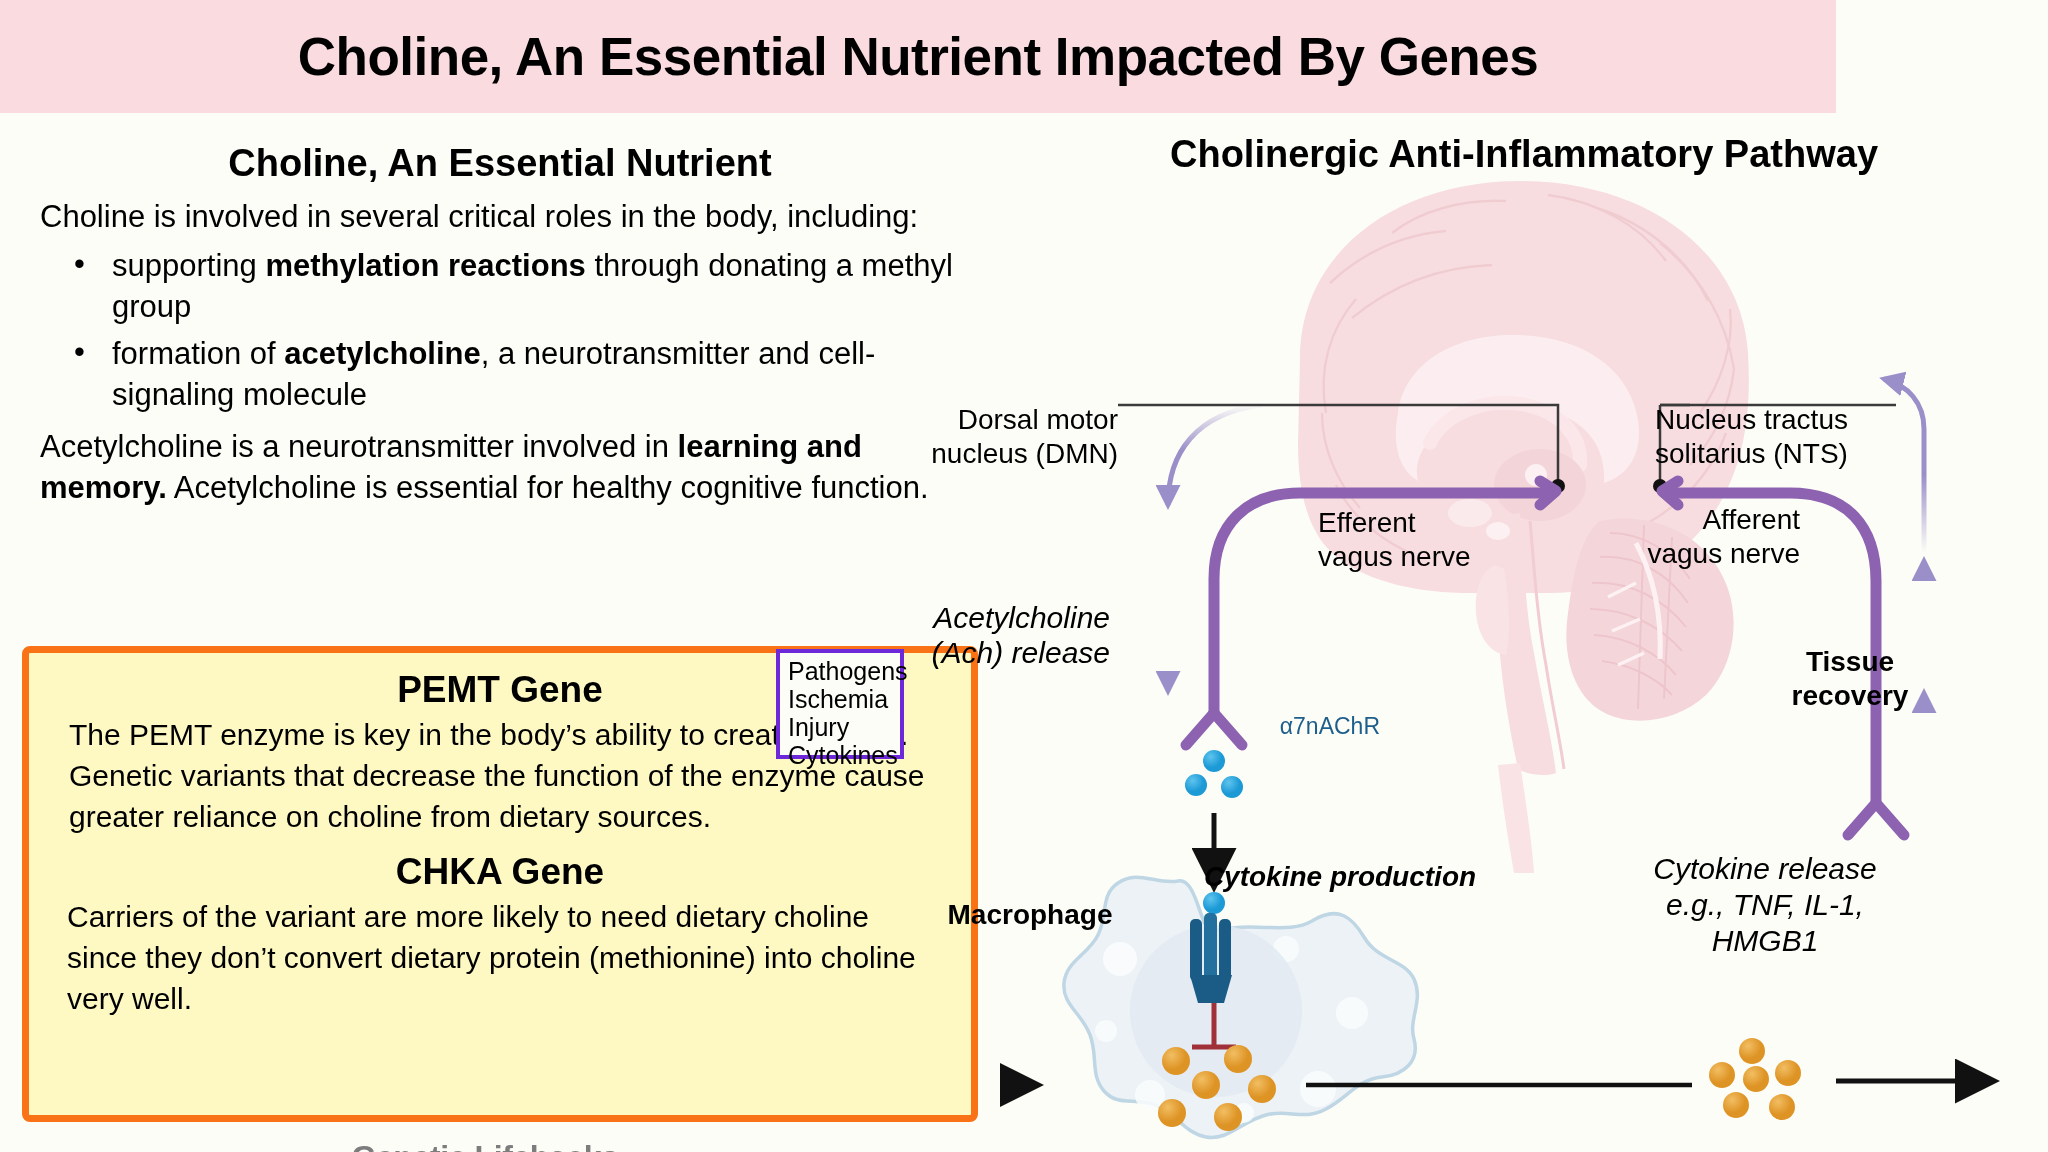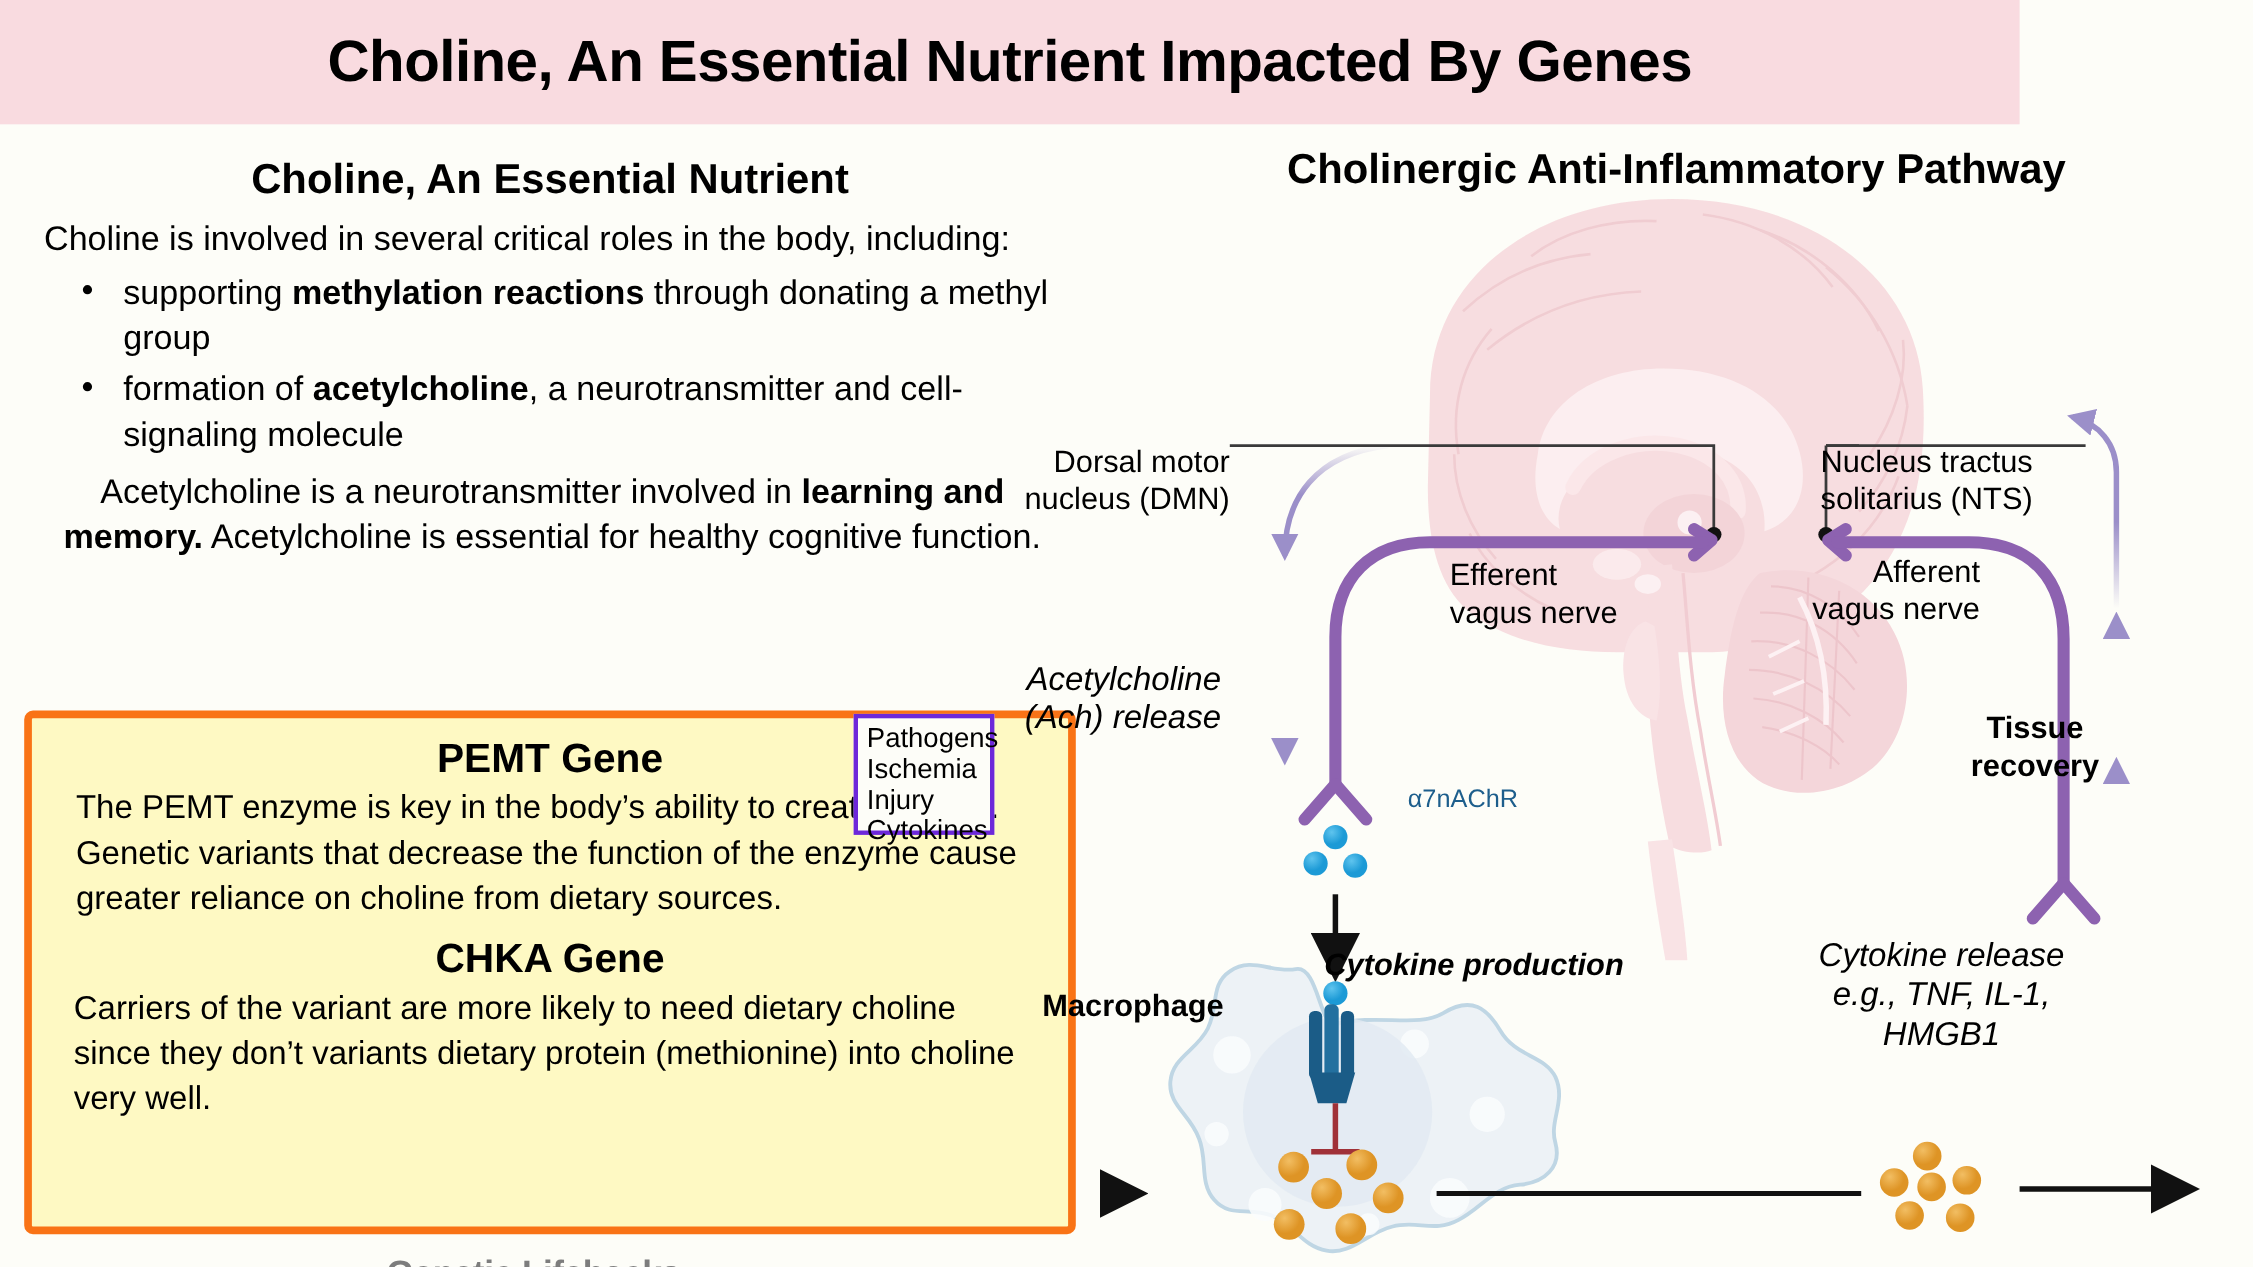--- a/index.html
+++ b/index.html
@@ -39,21 +39,21 @@
   #bullets { list-style:none; margin-top:10px; padding-left:108px; padding-right:30px; }
   #bullets li {
     font-size:31px; line-height:1.32; position:relative; margin-bottom:6px;
     padding-left:4px;
   }
   #bullets li::before {
     content:"•"; position:absolute; left:-34px; top:-2px; font-size:31px;
   }
 
   #closing-para {
-    font-size:31px; line-height:1.33; margin-top:10px; padding:0 36px 0 40px;text-align:center;
+    font-size:31px; line-height:1.33; margin-top:10px; padding:0 36px 0 40px;
   }
 
   
   #gene-box {
     position:absolute; left:22px; top:533px; width:956px; height:476px;
     border:7px solid #f97316; border-radius:8px; background:#fef9c3;
     padding:14px 30px 10px 30px;
   }
   #pemt-title { font-size:37px; font-weight:bold; text-align:center; margin-top:2px; }
   #pemt-body  { font-size:30px; line-height:1.36; margin-top:4px; padding:0 8px 0 10px; }
@@ -134,21 +134,21 @@
       <li>supporting <b>methylation reactions</b> through donating a methyl group</li>
       <li>formation of <b>acetylcholine</b>, a neurotransmitter and cell-signaling molecule</li>
     </ul>
 
   <div id="closing-para">Acetylcholine is a neurotransmitter involved in <b>learning and memory.</b> Acetylcholine is essential for healthy cognitive function.</div>
 
   <div id="gene-box">
     <div id="pemt-title">PEMT Gene</div>
     <div id="pemt-body">The PEMT enzyme is key in the body’s ability to create choline. Genetic variants that decrease the function of the enzyme cause greater reliance on choline from dietary sources.</div>
     <div id="chka-title">CHKA Gene</div>
-    <div id="chka-body">Carriers of the variant are more likely to need dietary choline since they don’t variants dietary protein (methionine) into choline very well.</div>
+    <div id="chka-body">Carriers of the variant are more likely to need dietary choline since they don’t convert dietary protein (methionine) into choline very well.</div>
   </div>
 
   <div id="logo">
     <div id="logo-name">Genetic Lifehacks</div>
 
   </div>
 </div>
 
 <div id="right-col">
 

